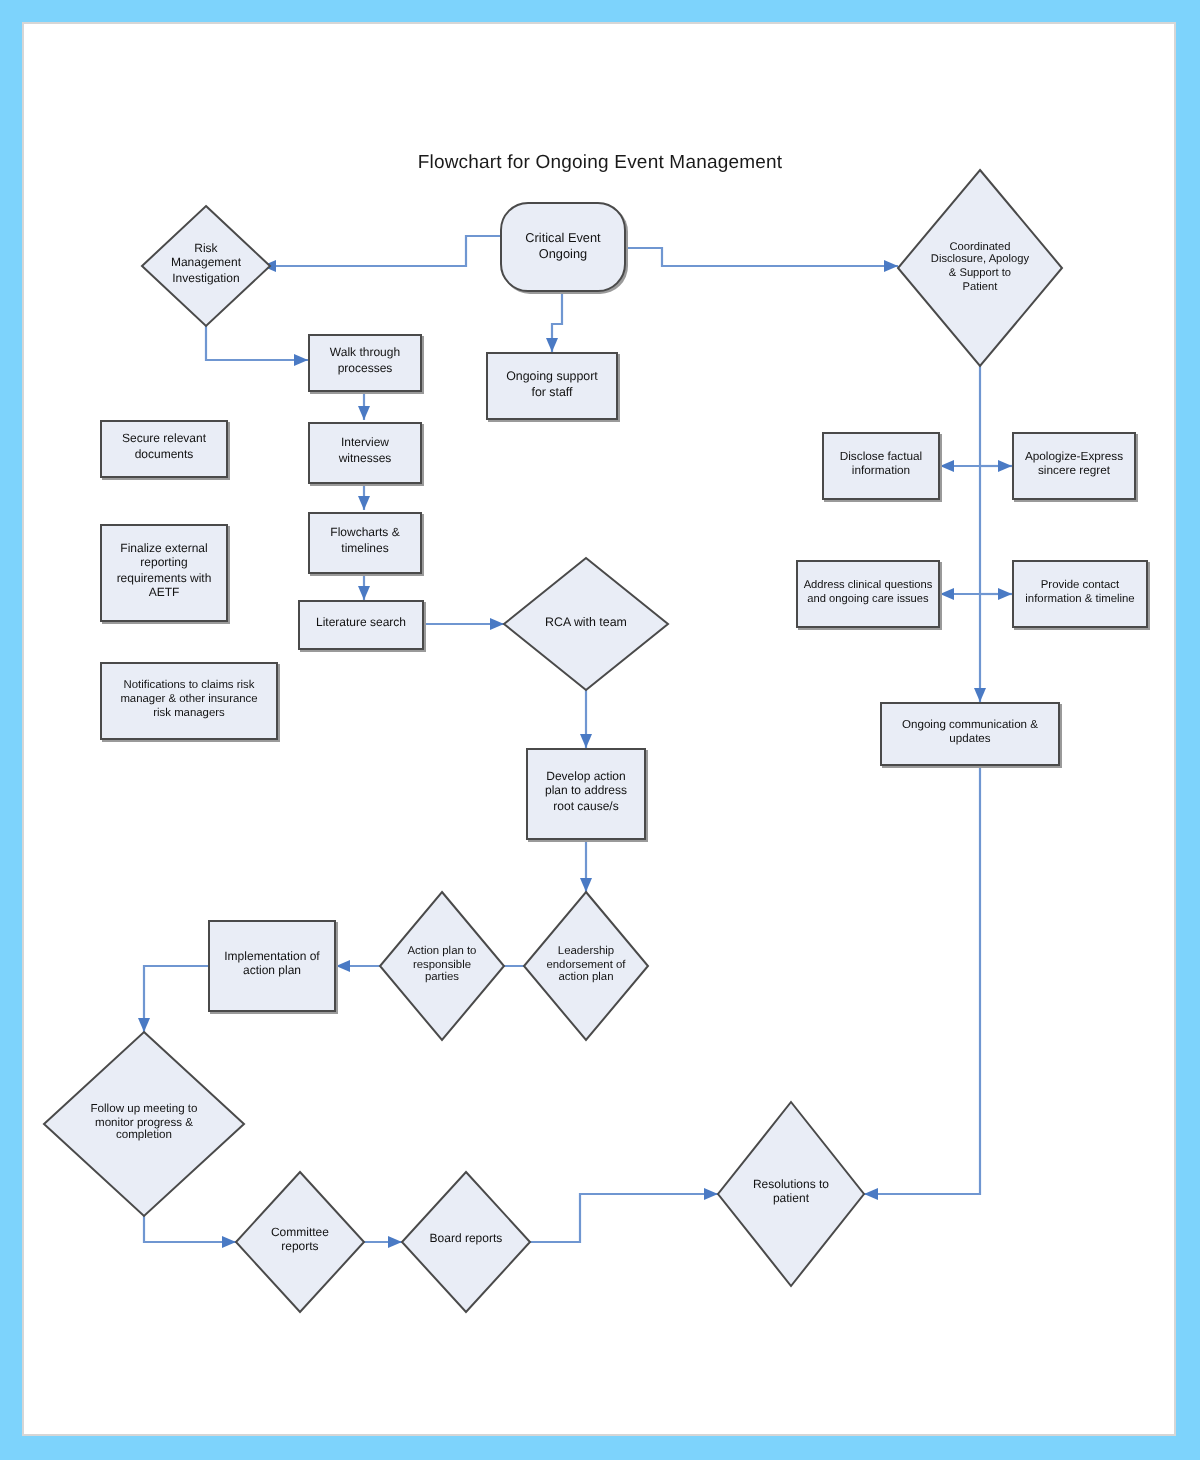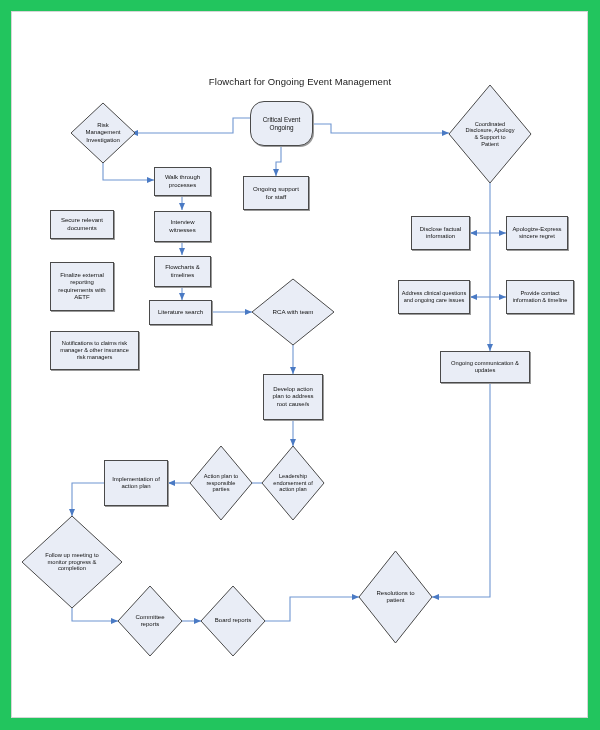--- a/index.html
+++ b/index.html
@@ -12,21 +12,21 @@
     height: 730px;
     font-family: "Liberation Sans", sans-serif;
     position: relative;
     overflow: hidden;
   }
   #page {
     position: absolute;
     left: 0; top: 0;
     width: 600px;
     height: 730px;
-    background: #22c55e;
+    background: #7dd3fc;
   }
   .page-border {
     position: absolute;
     left: 11px;
     top: 11px;
     width: 577px;
     height: 707px;
     border: 1px solid #d6d6d6;
     box-sizing: border-box;
     background: #ffffff;

